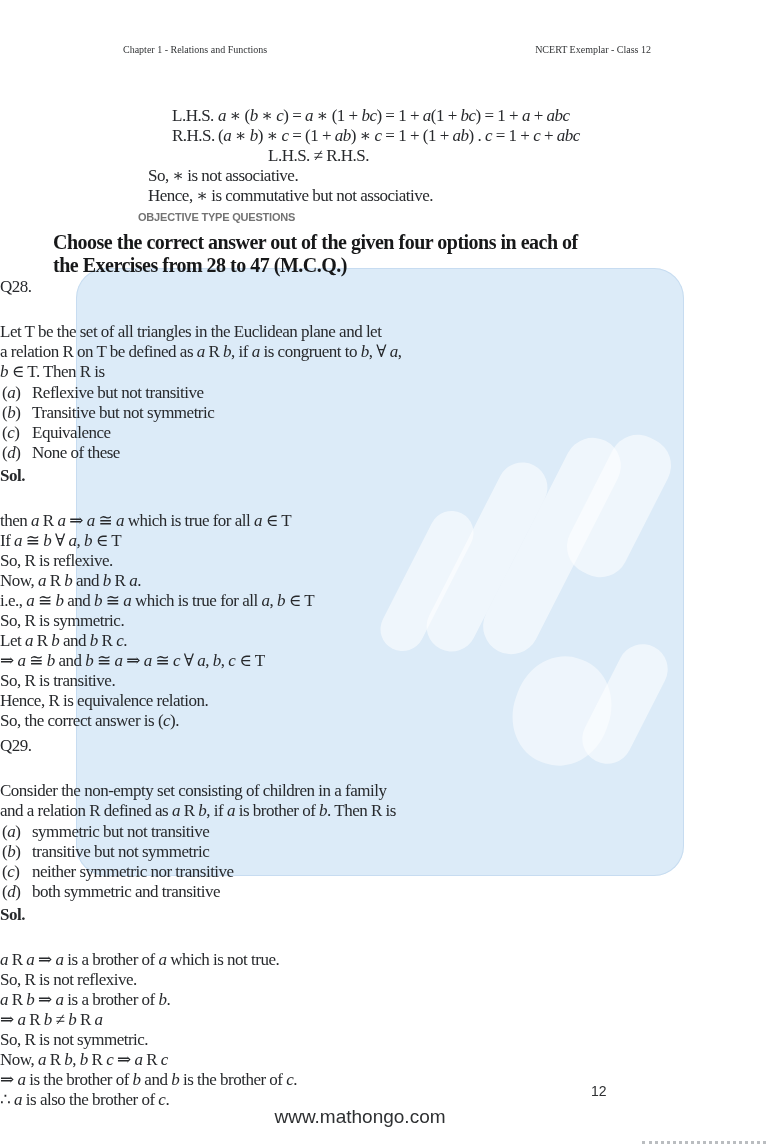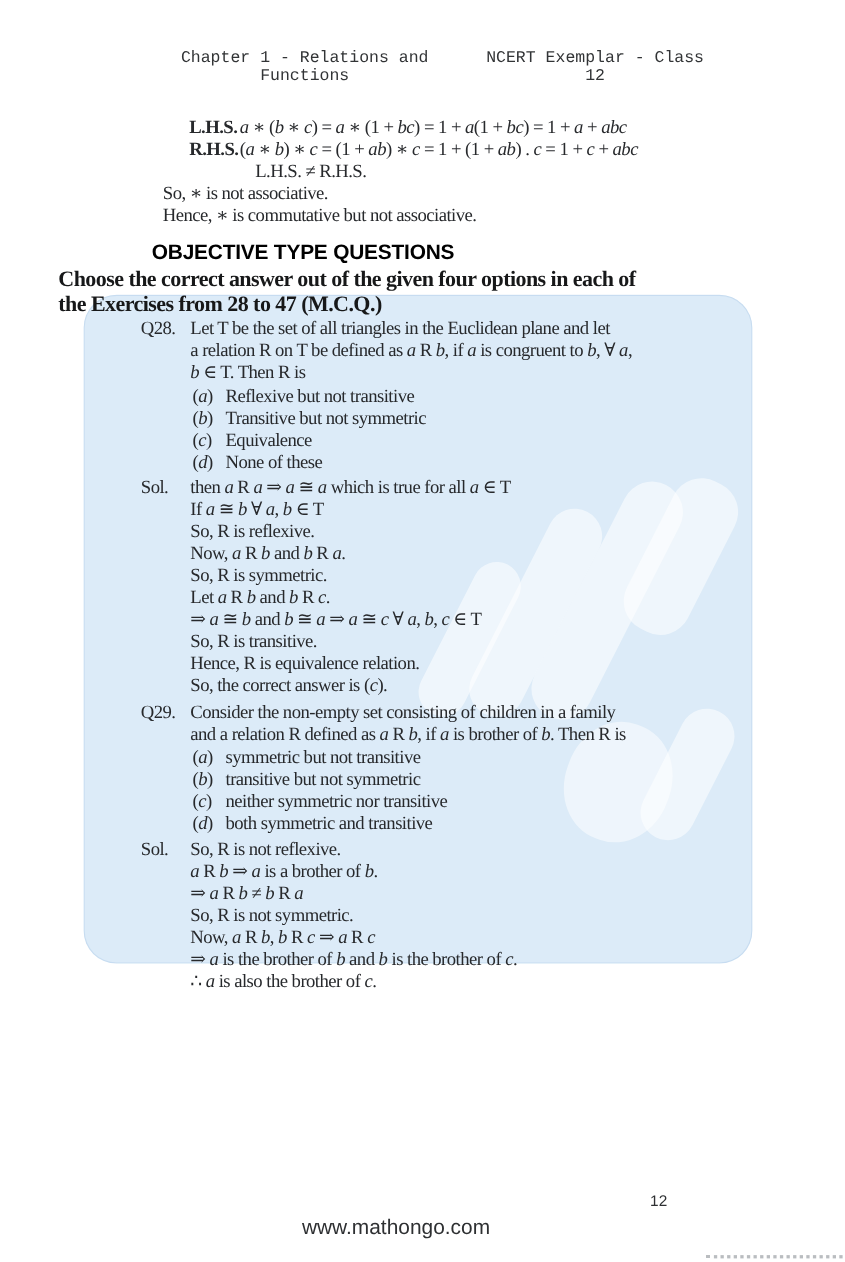--- a/index.html
+++ b/index.html
@@ -1,43 +1,43 @@
 <!DOCTYPE html>
 <html style="--hl: #dcebf8;"><head>
 <meta charset="utf-8">
 <style>
   html,body{margin:0;padding:0;background:#ffffff;}
   .page{position:relative;width:768px;height:1147px;background:#ffffff;overflow:hidden;
         font-family:"Liberation Serif","DejaVu Serif",serif;color:#27292c;}
   .hdr{position:absolute;top:44px;left:123px;right:117px;display:flex;justify-content:space-between;
-       font-family:Liberation Mono, monospace;font-size:15px;color:#323436;letter-spacing:0;text-align:center;}
+       font-family:Liberation Serif, serif;font-size:10px;color:#323436;letter-spacing:0;}
   
   .hl-box{position:absolute;left:76px;top:268px;width:608px;height:608px;z-index:1;
           background:var(--hl,#dcebf8);border-radius:30px;
           box-shadow:inset 0 0 0 1px rgba(165,198,228,.38);}
   .wm{position:absolute;background:#ffffff;opacity:.55;border-radius:28px;}
   .wm-blob{position:absolute;background:#ffffff;opacity:.5;border-radius:48%;}
   
   .content{position:absolute;left:0;top:106px;width:768px;z-index:2;
            font-size:17px;line-height:20px;letter-spacing:-0.5px;}
   .nowrap{white-space:nowrap;}
   .eq-row{display:flex;padding-left:172px;}
-  .eq-label{flex:0 0 46px;font-weight:bold;}
-  .eq-center{padding-left:232px;}
+  .eq-label{flex:0 0 46px;}
+  .eq-center{padding-left:232px;margin-left:36px;}
   .eq-note{padding-left:148px;}
-  .obj-heading{padding-left:138px;margin-top:12px;height:23px;
+  .obj-heading{padding-left:138px;margin-top:0;height:23px;
                font-family:"Liberation Sans","DejaVu Sans",sans-serif;font-weight:bold;
-               font-size:19px;line-height:23px;color:#000000;letter-spacing:-0.2px;}
+               font-size:11px;line-height:23px;color:#737373;letter-spacing:-0.2px;}
   .intro{padding-left:53px;margin-top:2px;font-weight:bold;font-size:20px;line-height:23px;
          color:#171819;letter-spacing:-0.5px;}
   .qa + .qa{margin-top:5px;}
-  .qrow{display:flex;padding-left:128px;}
+  .qrow{display:flex;flex-direction:column;}
   .qrow.sol{margin-top:2px;}
   .qnum{flex:0 0 45px;}
-  .solnum{font-weight:normal;}
+  .solnum{font-weight:bold;}
   .qbody{flex:1;}
   .opt{display:flex;margin:0 0 0 2px;height:20px;}
   .optlabel{flex:0 0 30px;}
   .opts{margin:1px 0 1px 0;}
   i{font-style:italic;}
   .ftr-site{position:absolute;top:1106px;left:0;width:720px;text-align:center;
             font-family:"Liberation Sans","DejaVu Sans",sans-serif;font-size:19px;color:#2e3032;}
   .ftr-page{position:absolute;top:1083px;left:591px;
             font-family:"Liberation Sans","DejaVu Sans",sans-serif;font-size:14px;color:#2e3032;}
   .artifact{position:absolute;left:642px;top:1141px;width:124px;height:0;
@@ -109,20 +109,21 @@
           </div>
         </div>
       </div>
       <div class="qrow sol">
         <span class="qnum solnum">Sol.</span>
         <div class="qbody">
           <div class="qline nowrap">then <i>a</i> R <i>a</i> ⇒ <i>a</i> ≅ <i>a</i>  which is true for all <i>a</i> ∈ T</div>
           <div class="qline nowrap">If <i>a</i> ≅ <i>b</i> ∀ <i>a</i>, <i>b</i> ∈ T</div>
           <div class="qline nowrap">So, R is reflexive.</div>
           <div class="qline nowrap">Now, <i>a</i> R <i>b</i> and <i>b</i> R <i>a</i>.</div>
+          <div class="qline nowrap">i.e., <i>a</i> ≅ <i>b</i> and <i>b</i> ≅ <i>a</i> which is true for all <i>a</i>, <i>b</i> ∈ T</div>
           <div class="qline nowrap">So, R is symmetric.</div>
           <div class="qline nowrap">Let <i>a</i> R <i>b</i> and <i>b</i> R <i>c</i>.</div>
           <div class="qline nowrap">⇒ <i>a</i> ≅ <i>b</i> and <i>b</i> ≅ <i>a</i> ⇒ <i>a</i> ≅ <i>c</i> ∀ <i>a</i>, <i>b</i>, <i>c</i> ∈ T</div>
           <div class="qline nowrap">So, R is transitive.</div>
           <div class="qline nowrap">Hence, R is equivalence relation.</div>
           <div class="qline nowrap">So, the correct answer is (<i>c</i>).</div>
         </div>
       </div>
     </div>
 
@@ -148,20 +149,21 @@
             <div class="opt nowrap">
               <span class="optlabel">(<i>d</i>)</span>
               <span>both symmetric and transitive</span>
             </div>
           </div>
         </div>
       </div>
       <div class="qrow sol">
         <span class="qnum solnum">Sol.</span>
         <div class="qbody">
+          <div class="qline nowrap"><i>a</i> R <i>a</i> ⇒ <i>a</i> is a brother of <i>a</i> which is not true.</div>
           <div class="qline nowrap">So, R is not reflexive.</div>
           <div class="qline nowrap"><i>a</i> R <i>b</i> ⇒ <i>a</i> is a brother of <i>b</i>.</div>
           <div class="qline nowrap">⇒  <i>a</i> R <i>b</i> ≠ <i>b</i> R <i>a</i></div>
           <div class="qline nowrap">So, R is not symmetric.</div>
           <div class="qline nowrap">Now, <i>a</i> R <i>b</i>, <i>b</i> R <i>c</i> ⇒ <i>a</i> R <i>c</i></div>
           <div class="qline nowrap">⇒ <i>a</i> is the brother of <i>b</i> and <i>b</i> is the brother of <i>c</i>.</div>
           <div class="qline nowrap">∴ <i>a</i> is also the brother of <i>c</i>.</div>
         </div>
       </div>
     </div>

